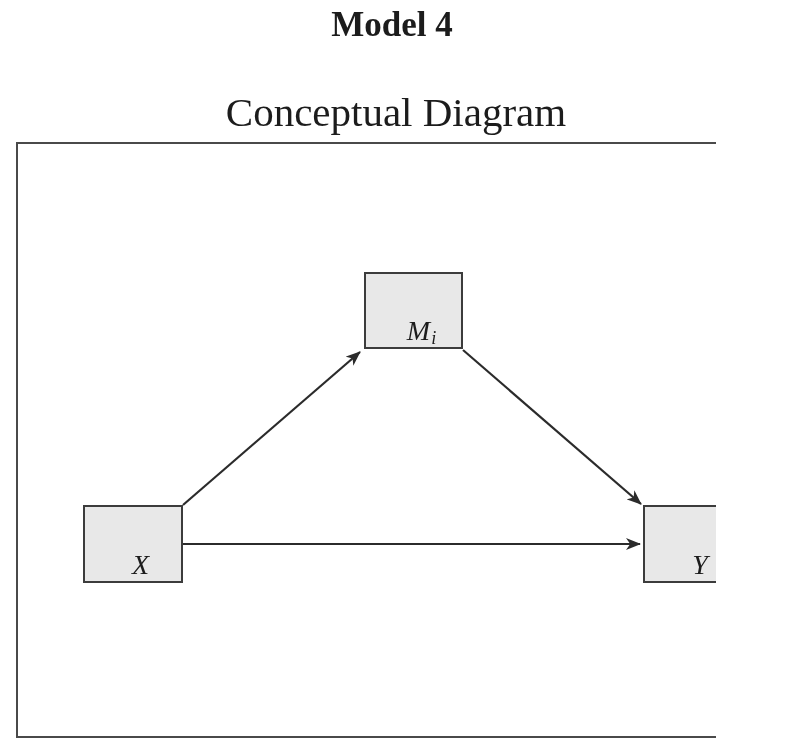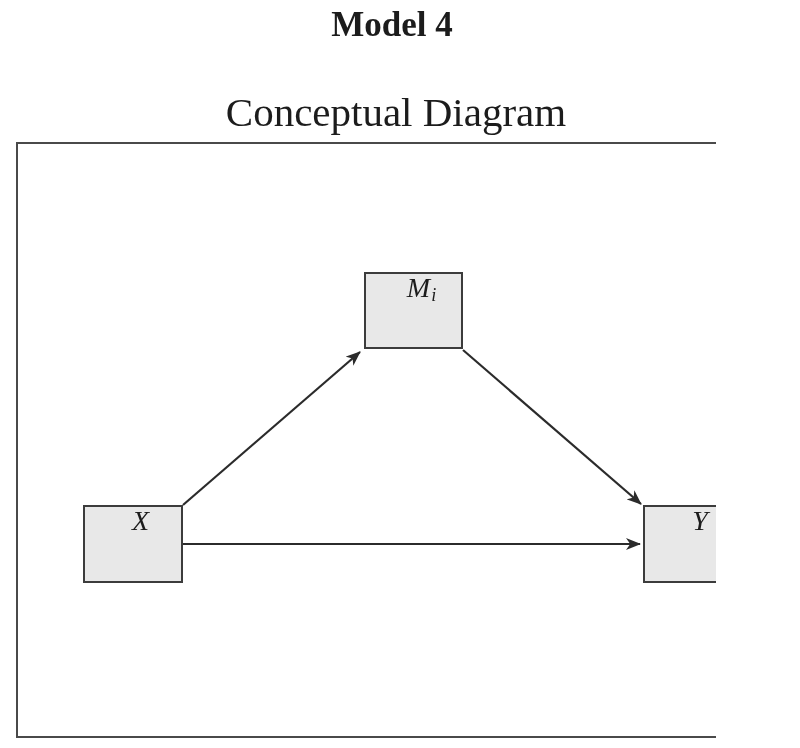--- a/index.html
+++ b/index.html
@@ -57,21 +57,21 @@
   .arrows line {
     stroke: var(--arrow);
     stroke-width: 2.2;
   }
   .ah-path { fill: var(--arrow); }
   .node {
     position: absolute;
     background: var(--node-fill);
     border: 2.5px solid var(--node-border);
     display: flex;
-    align-items: flex-start;
+    align-items: flex-end;
     justify-content: center;
     padding-left: 16px;
   }
   .node-mi { left: 364px; top: 272px; width: 99px; height: 77px; }
   .node-x  { left: 83px;  top: 505px; width: 100px; height: 78px; }
   .node-y  { left: 643px; top: 505px; width: 99px;  height: 78px; }
   .nlabel {
     font-size: 28px;
     font-style: italic;
     color: var(--text);

